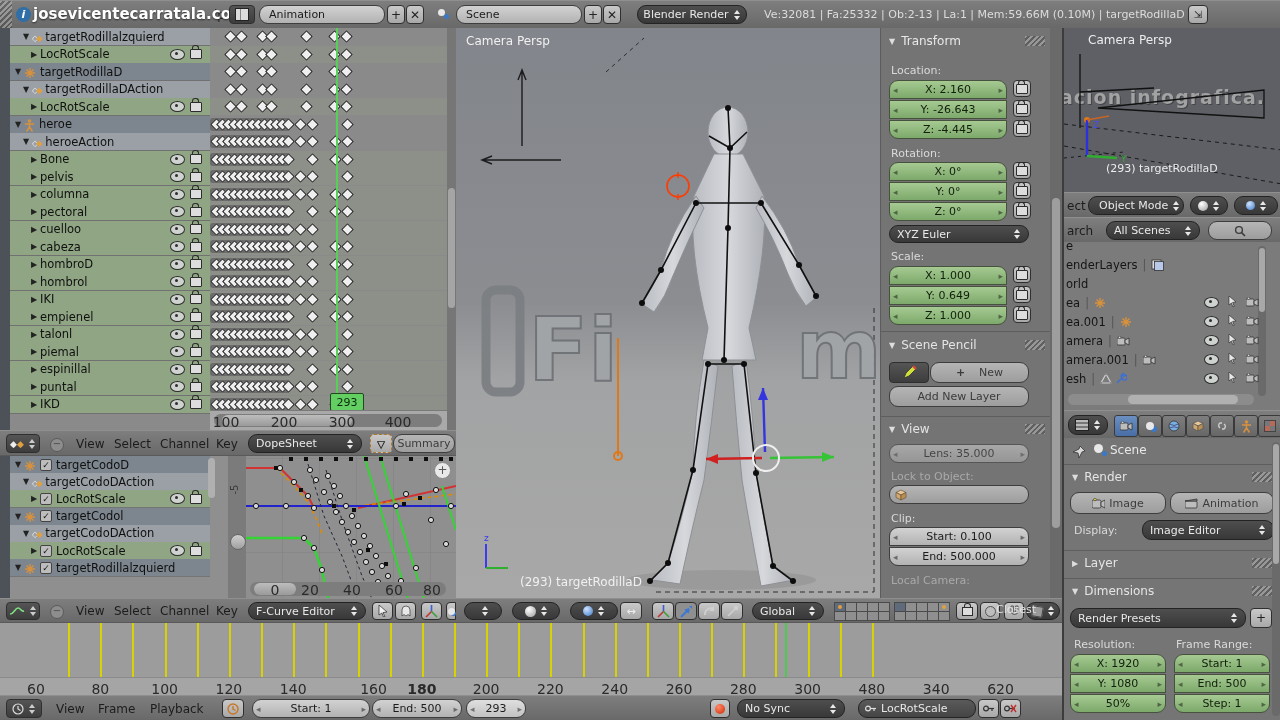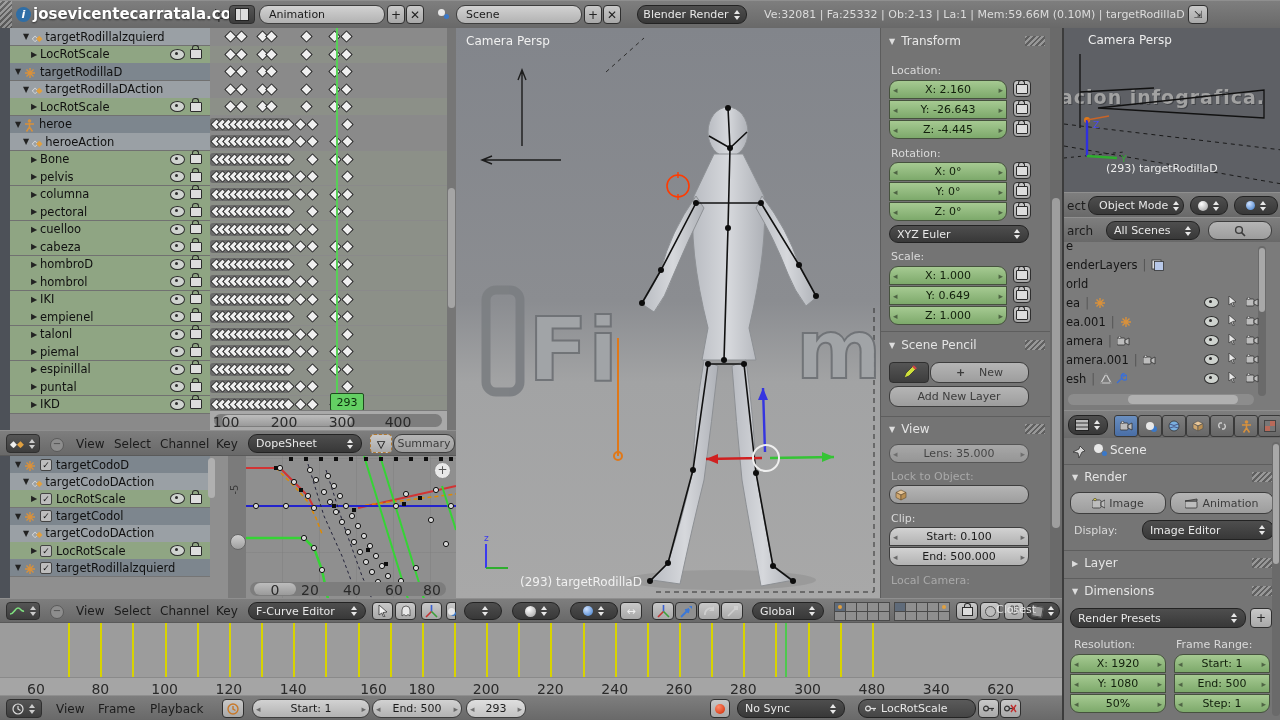--- a/index.html
+++ b/index.html
@@ -1539,21 +1539,21 @@
         <div style="left: 871.9px; background: rgb(216, 211, 0);"></div>
       </div>
     <div id="tlCurrent" class="abs" style="top: 0px; width: 2px; height: 73px; background: rgb(78, 200, 78); left: 785.095px;"></div>
     <div id="tlRuler" class="abs" style="left:0;top:54px;width:1062px;height:19px;background:#a5a5a5;border-top:1px solid #8a8a8a;">
         <span class="ticknum" style="left: 36px; top: 3px;">60</span>
         <span class="ticknum" style="left: 100.3px; top: 3px;">80</span>
         <span class="ticknum" style="left: 164.6px; top: 3px;">100</span>
         <span class="ticknum" style="left: 228.9px; top: 3px;">120</span>
         <span class="ticknum" style="left: 293.2px; top: 3px;">140</span>
         <span class="ticknum" style="left: 357.5px; top: 3px; margin-left: 16px;">160</span>
-        <span class="ticknum" style="left: 421.8px; top: 3px;">180</span>
+        <span class="ticknum" style="left: 421.8px; top: 3px; font-weight: bold;">180</span>
         <span class="ticknum" style="left: 486.1px; top: 3px;">200</span>
         <span class="ticknum" style="left: 550.4px; top: 3px;">220</span>
         <span class="ticknum" style="left: 614.7px; top: 3px;">240</span>
         <span class="ticknum" style="left: 679px; top: 3px;">260</span>
         <span class="ticknum" style="left: 743.3px; top: 3px;">280</span>
         <span class="ticknum" style="left: 807.6px; top: 3px;">300</span>
         <span class="ticknum" style="left: 871.9px; top: 3px;">480</span>
         <span class="ticknum" style="left: 936.2px; top: 3px;">340</span>
         <span class="ticknum" style="left: 1000.5px; top: 3px;">620</span>
       </div>

